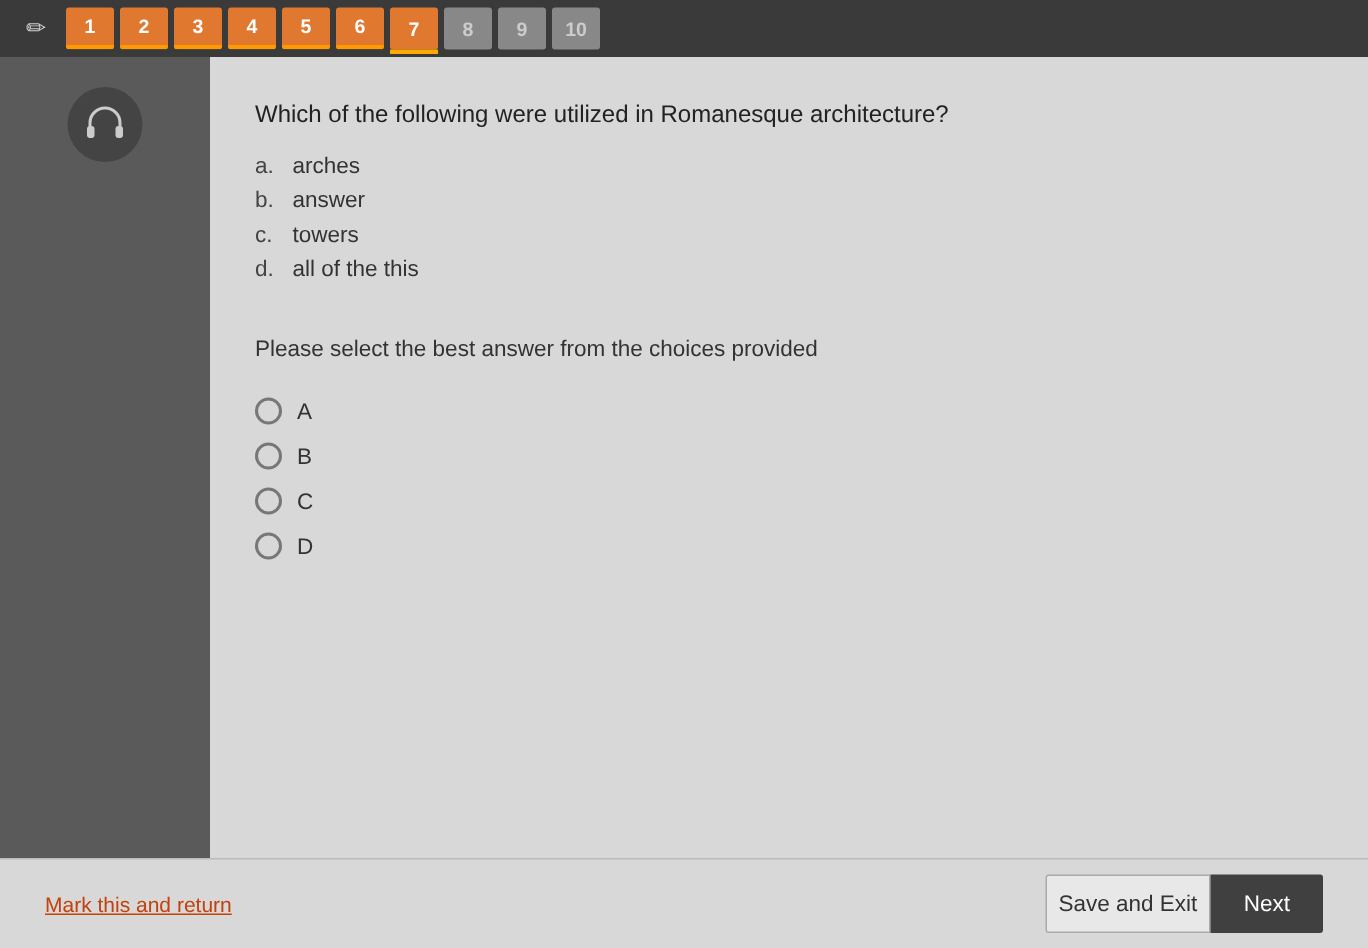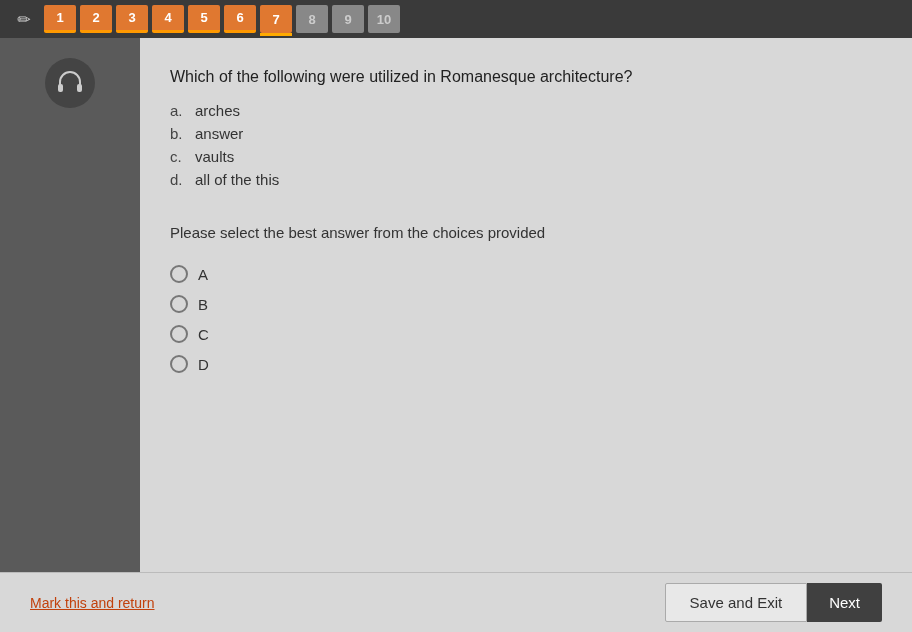--- a/index.html
+++ b/index.html
@@ -198,21 +198,21 @@
     }
 
     .bottom-right-btns {
       display: flex;
       gap: 0;
     }
 
     .save-exit-btn {
       background: #e8e8e8;
       border: 1px solid #aaa;
-      padding: 10px 24px;
+      padding: 10px 8px;
       font-size: 15px;
       color: #333;
       cursor: pointer;
       border-radius: 2px 0 0 2px;
     }
 
     .next-btn {
       background: #404040;
       border: none;
       padding: 10px 22px;
@@ -259,21 +259,21 @@
       <div class="choice-item">
         <span class="choice-letter">a.</span>
         <span class="choice-text">arches</span>
       </div>
       <div class="choice-item">
         <span class="choice-letter">b.</span>
         <span class="choice-text">answer</span>
       </div>
       <div class="choice-item">
         <span class="choice-letter">c.</span>
-        <span class="choice-text">vaults</span>
+        <span class="choice-text">towers</span>
       </div>
       <div class="choice-item">
         <span class="choice-letter">d.</span>
         <span class="choice-text">all of the this</span>
       </div>
     </div>
 
     <p class="instruction-text">Please select the best answer from the choices provided</p>
 
     <div class="radio-group">

